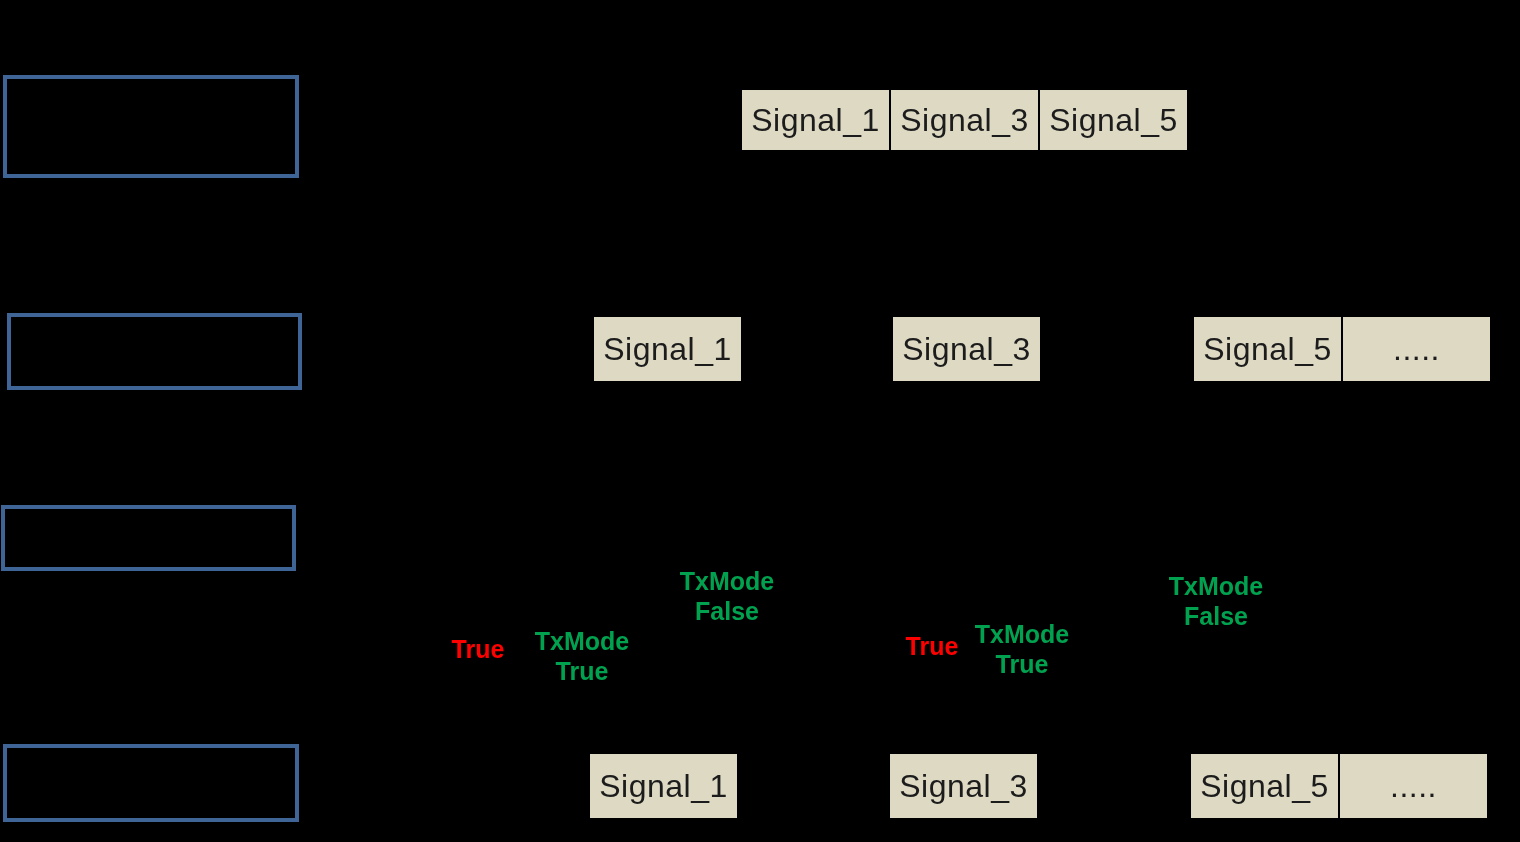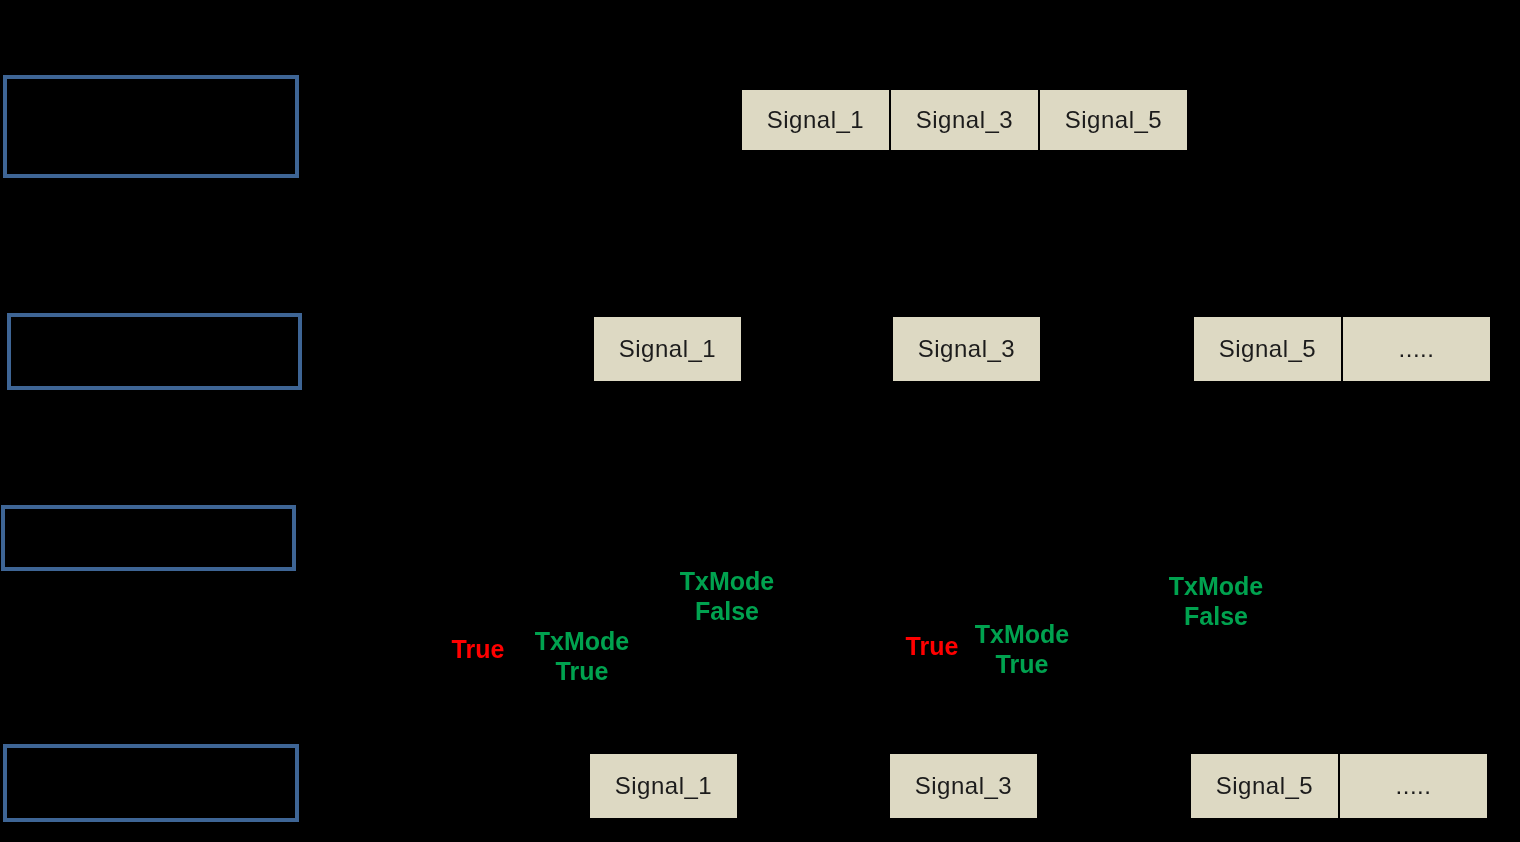--- a/index.html
+++ b/index.html
@@ -32,21 +32,21 @@
   }
   .signal-cell {
     box-sizing: border-box;
     width: 151px;
     border: 2px solid var(--signal-box-border);
     background: var(--signal-box-fill);
     color: var(--signal-text);
     display: flex;
     align-items: center;
     justify-content: center;
-    font-size: 24px;
+    font-size: 32px;
     letter-spacing: 0.5px;
   }
   .signal-cell + .signal-cell { margin-left: -2px; }
   .annotation {
     position: absolute;
     transform: translateX(-50%);
     font-weight: bold;
     font-size: 25px;
     line-height: 30px;
     text-align: center;

